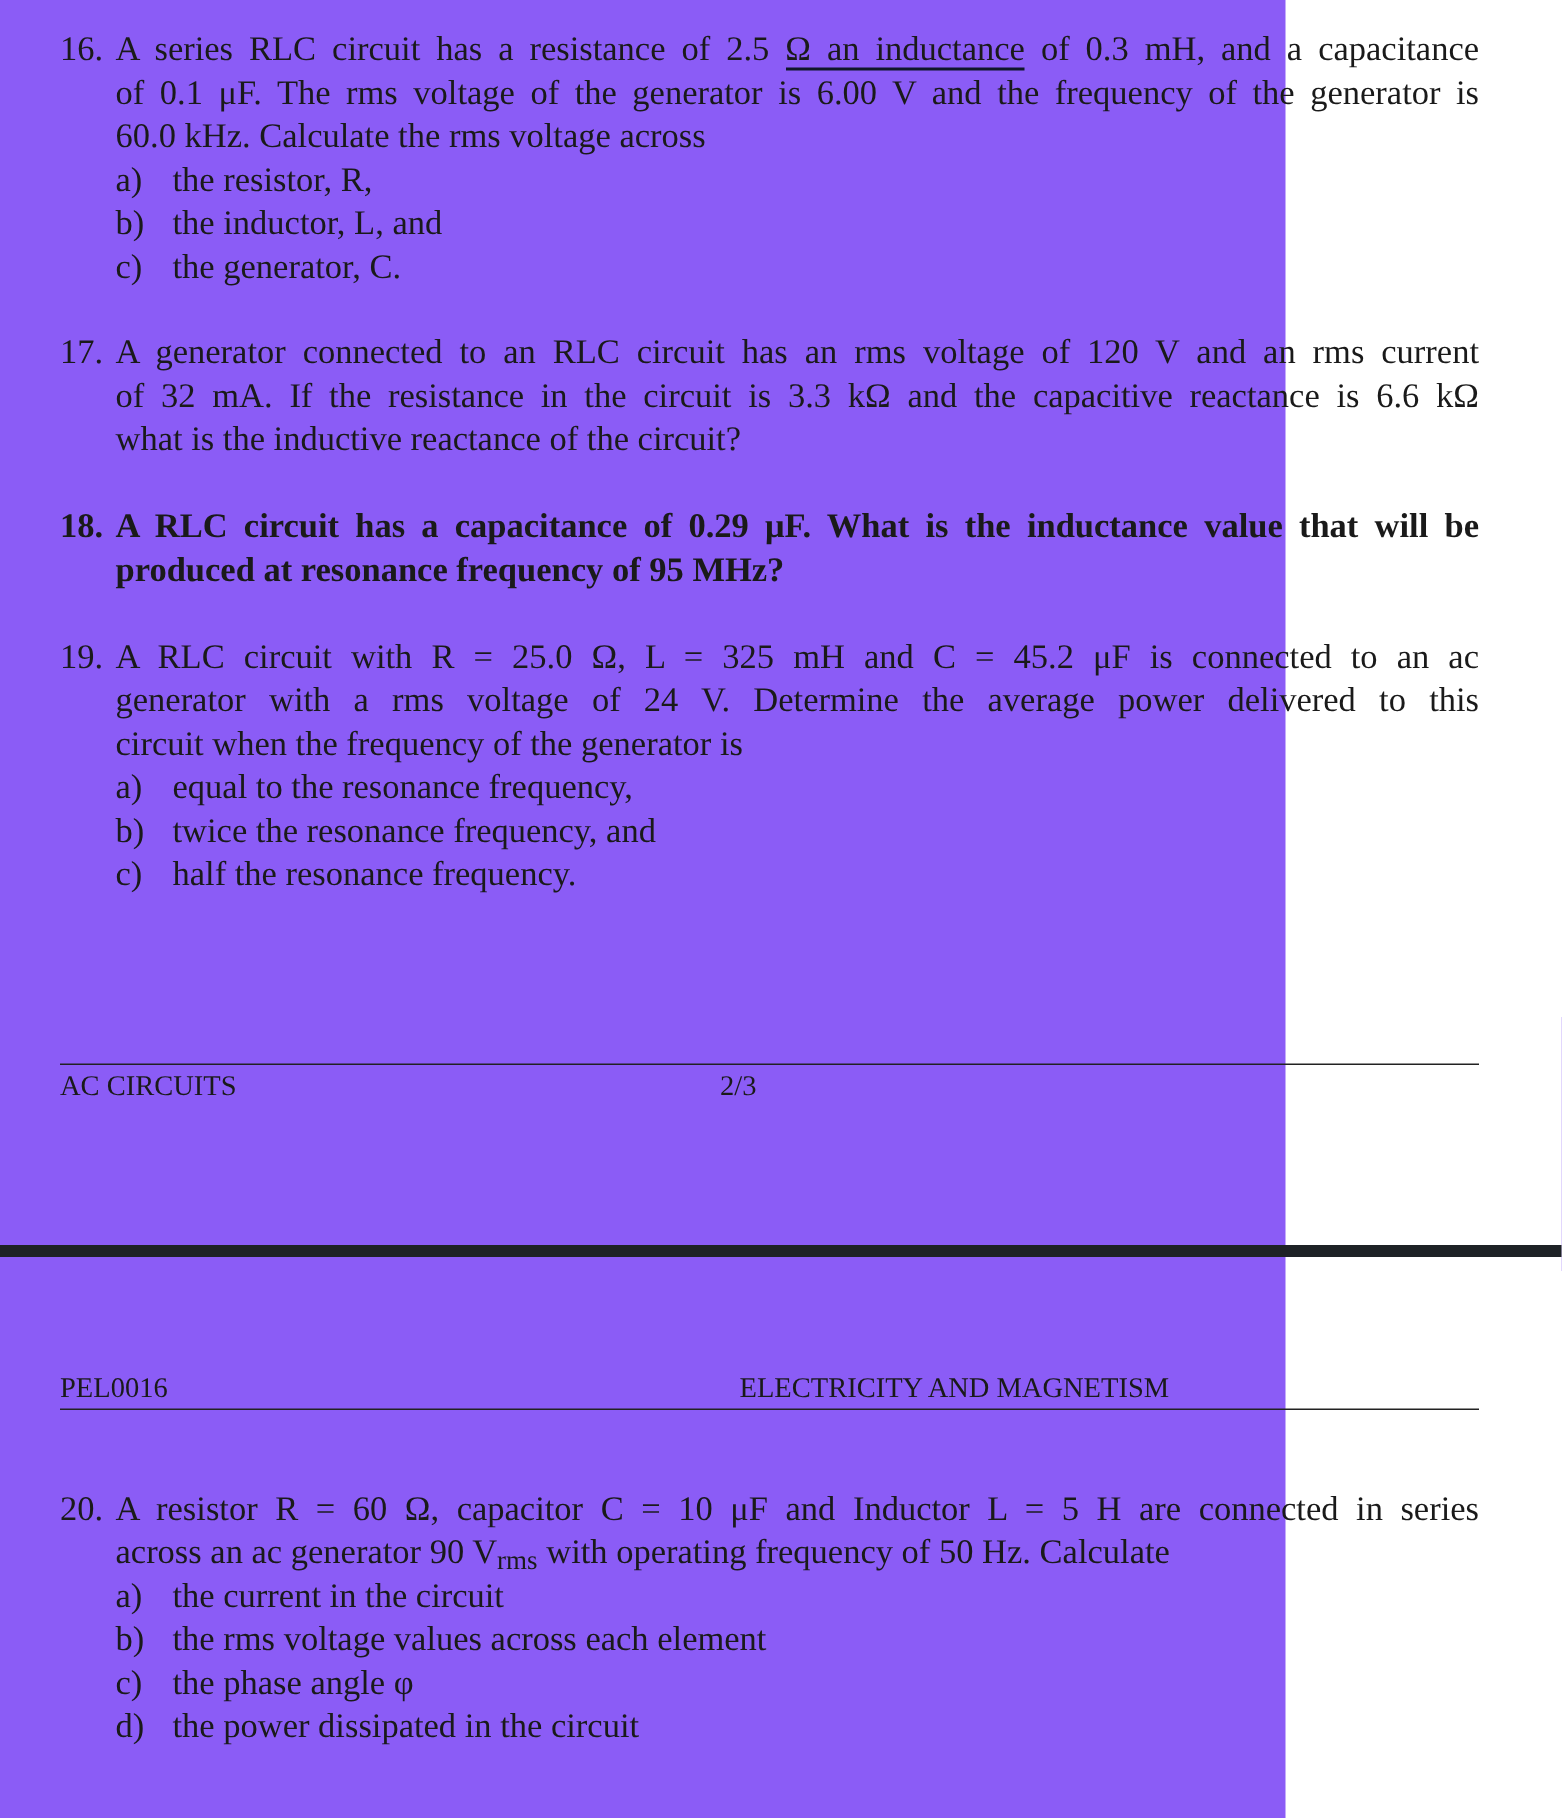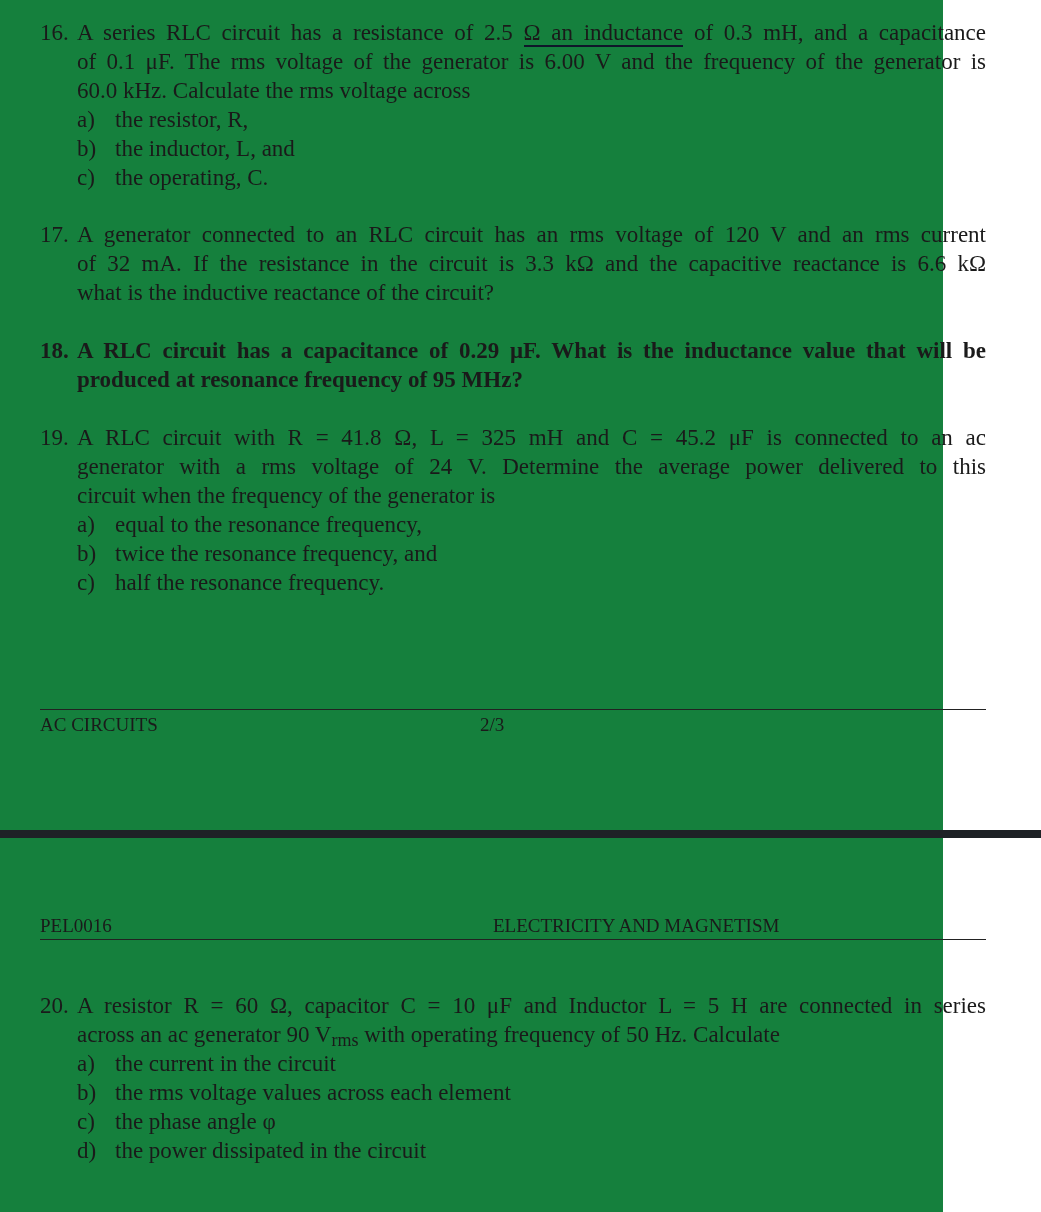--- a/index.html
+++ b/index.html
@@ -1,20 +1,20 @@
 <!DOCTYPE html>
 <html><head>
 <meta charset="utf-8">
 <style>
   html, body { margin: 0; padding: 0; background: #ffffff; }
   body {
     width: 1041px; height: 1212px; position: relative; overflow: hidden;
     font-family: "Liberation Serif", serif; color: #1a1a1a;
   }
-  .page { position: absolute; left: 0; width: 943px; background: #15803d; }
+  .page { position: absolute; left: 0; width: 857px; background: #8b5cf6; }
   .page-top { top: 0; height: 830px; }
   .page-bottom { top: 838px; height: 374px; }
   .separator { position: absolute; left: 0; top: 830px; width: 1041px; height: 8px; background: #1e2226; }
 
   .q { position: absolute; left: 40px; width: 946px; font-size: 23px; line-height: 29px; }
   .q .num { position: absolute; left: 0; top: 0; }
   .q .body { margin-left: 37px; text-align: justify; }
   .q .line { display: block; white-space: nowrap; }
   .q .line.just { text-align: justify; text-align-last: justify; white-space: normal; }
   .q .sub { display: block; white-space: nowrap; }
@@ -33,21 +33,21 @@
 <div class="page page-top">
 
   <div class="q" style="top:18px;">
     <span class="num">16.</span>
     <div class="body">
       <span class="line just"><span>A series RLC circuit has a resistance of 2.5 </span><span class="underline-faint">Ω an inductance</span><span> of 0.3 mH, and a capacitance</span></span>
       <span class="line just">of 0.1 μF. The rms voltage of the generator is 6.00 V and the frequency of the generator is</span>
       <span class="line">60.0 kHz. Calculate the rms voltage across</span>
       <span class="sub"><span class="lbl">a)</span><span>the resistor, R,</span></span>
       <span class="sub"><span class="lbl">b)</span><span>the inductor, L, and</span></span>
-      <span class="sub"><span class="lbl">c)</span><span>the operating, C.</span></span>
+      <span class="sub"><span class="lbl">c)</span><span>the generator, C.</span></span>
     </div>
   </div>
 
   <div class="q" style="top:220px;">
     <span class="num">17.</span>
     <div class="body">
       <span class="line just">A generator connected to an RLC circuit has an rms voltage of 120 V and an rms current</span>
       <span class="line just">of 32 mA. If the resistance in the circuit is 3.3 kΩ and the capacitive reactance is 6.6 kΩ</span>
       <span class="line">what is the inductive reactance of the circuit?</span>
     </div>
@@ -57,21 +57,21 @@
     <span class="num">18.</span>
     <div class="body">
       <span class="line just">A RLC circuit has a capacitance of 0.29 μF. What is the inductance value that will be</span>
       <span class="line">produced at resonance frequency of 95 MHz?</span>
     </div>
   </div>
 
   <div class="q" style="top:423px;">
     <span class="num">19.</span>
     <div class="body">
-      <span class="line just">A RLC circuit with R = 41.8 Ω, L = 325 mH and C = 45.2 μF is connected to an ac</span>
+      <span class="line just">A RLC circuit with R = 25.0 Ω, L = 325 mH and C = 45.2 μF is connected to an ac</span>
       <span class="line just">generator with a rms voltage of 24 V. Determine the average power delivered to this</span>
       <span class="line">circuit when the frequency of the generator is</span>
       <span class="sub"><span class="lbl">a)</span><span>equal to the resonance frequency,</span></span>
       <span class="sub"><span class="lbl">b)</span><span>twice the resonance frequency, and</span></span>
       <span class="sub"><span class="lbl">c)</span><span>half the resonance frequency.</span></span>
     </div>
   </div>
 
   <div class="footer-rule" style="top:709px;"></div>
   <span class="footer-text" style="left:40px; top:714px;">AC CIRCUITS</span>

